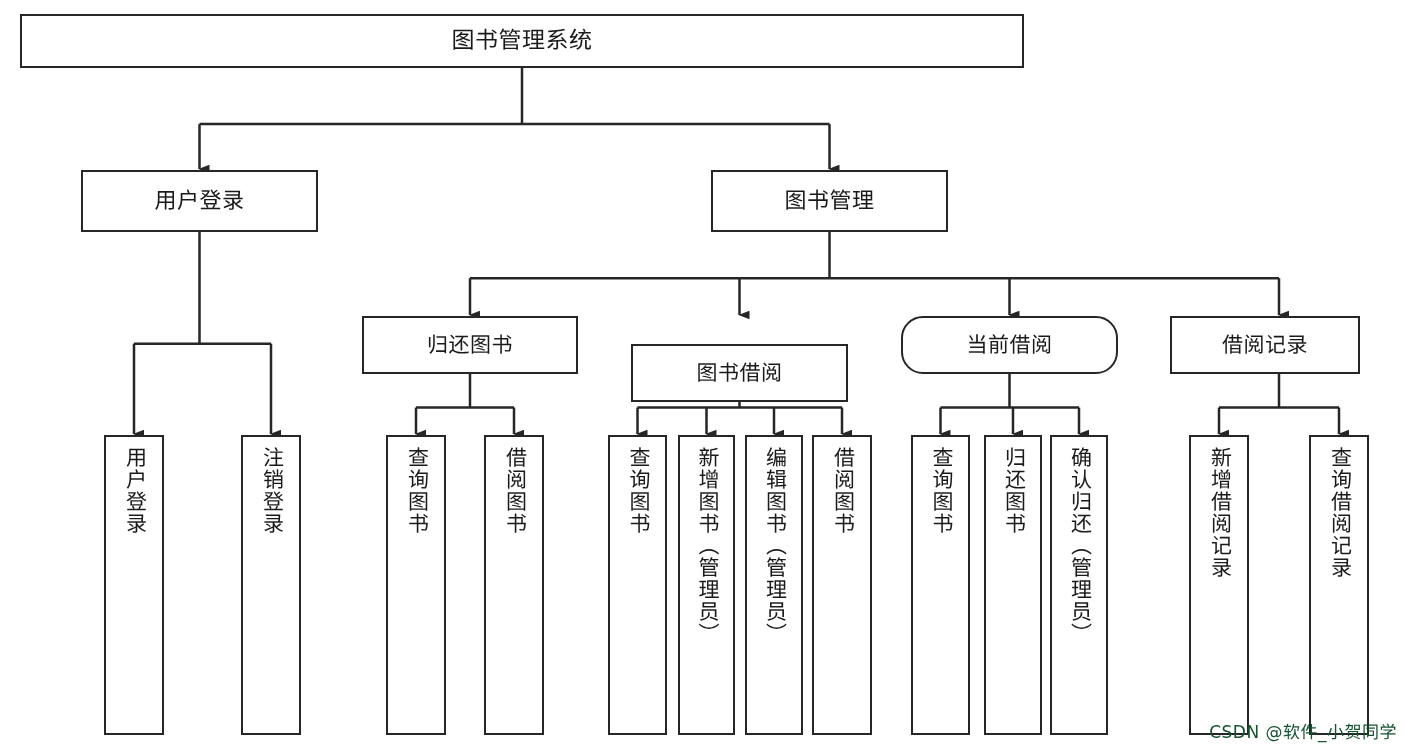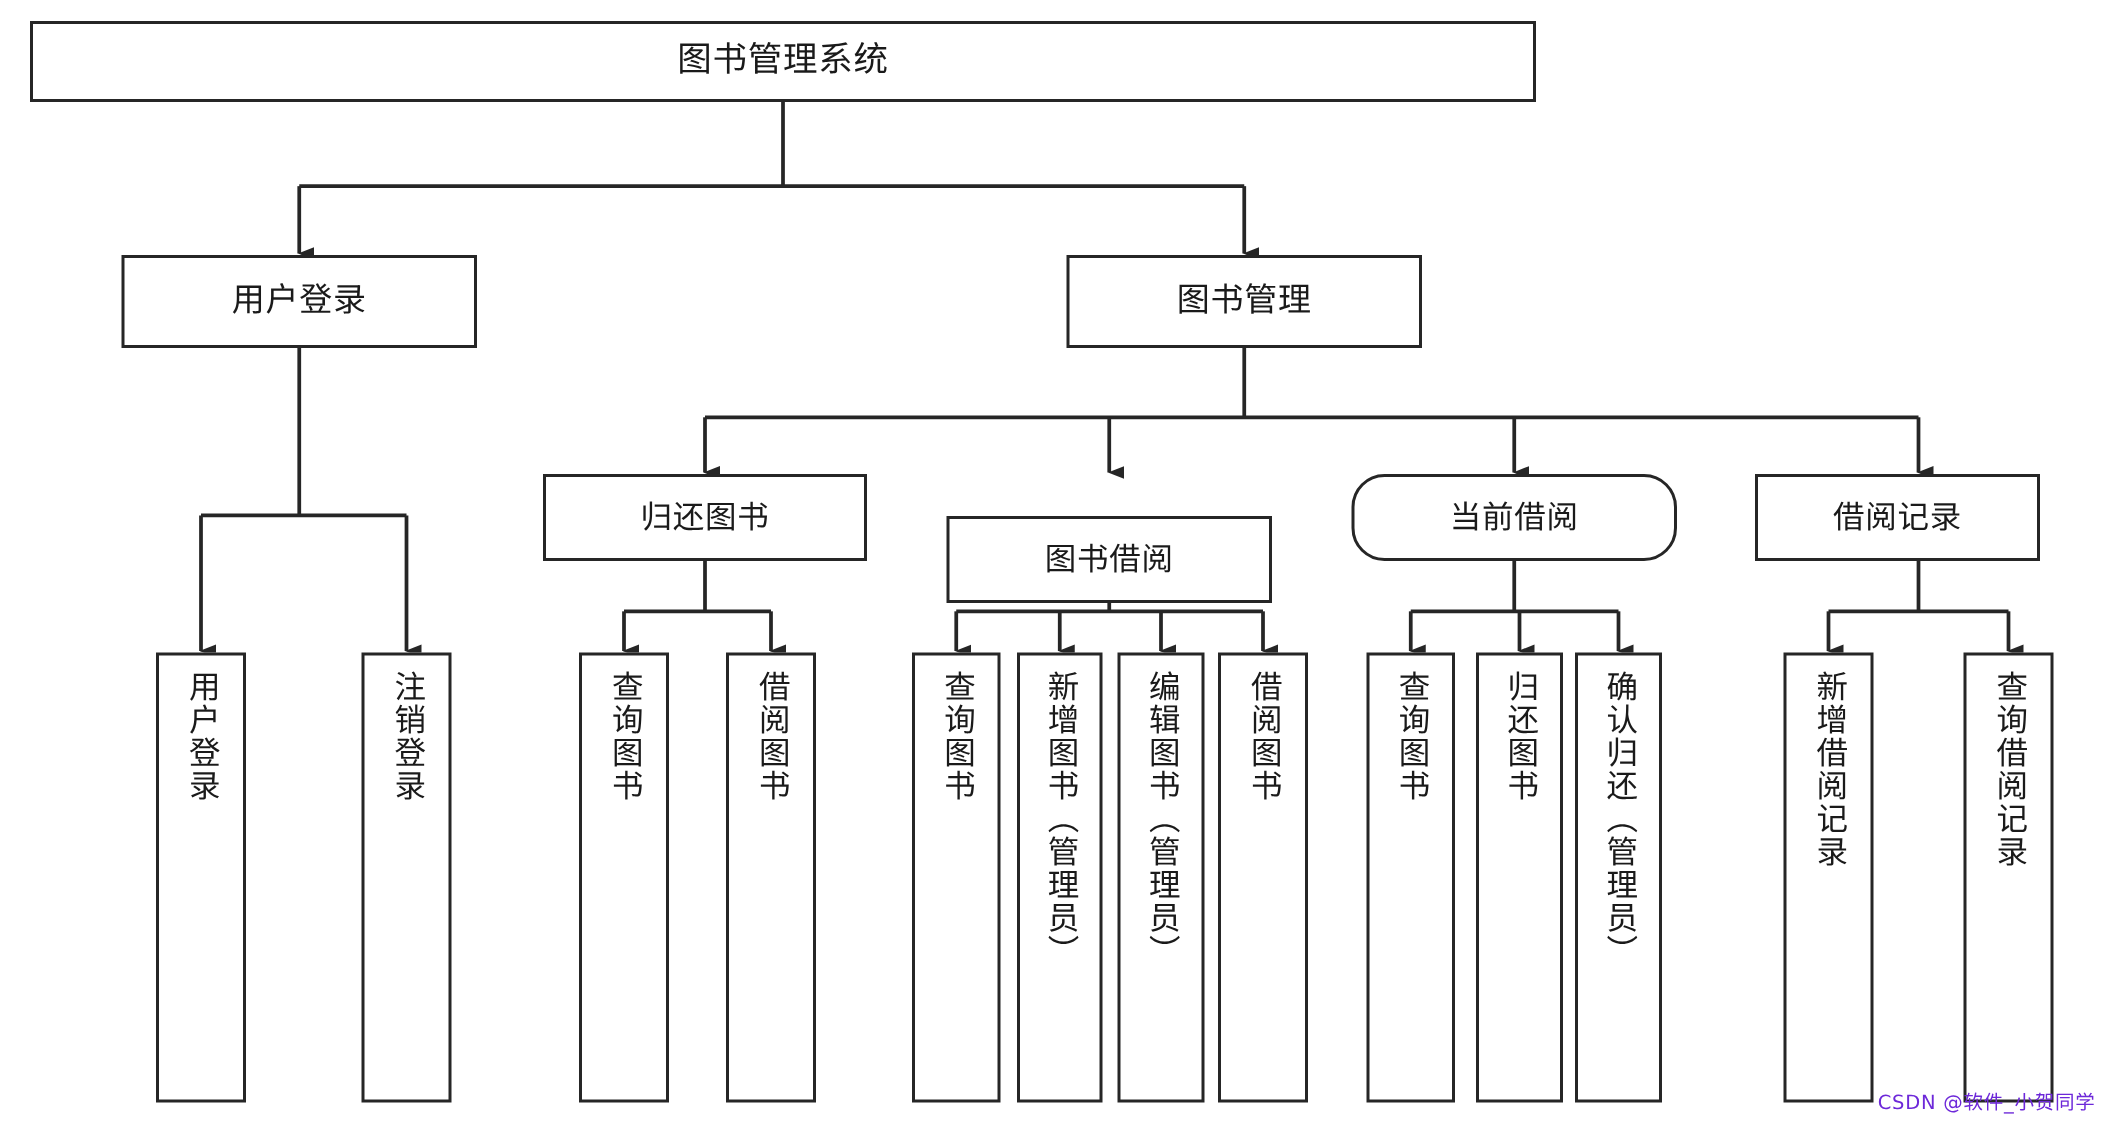--- a/index.html
+++ b/index.html
@@ -53,22 +53,22 @@
     text-orientation: upright;
     font-size: 21px;
     line-height: 1.28;
     letter-spacing: 1px;
     max-height: 100%;
   }
   #watermark {
     position: absolute;
     right: 8px;
     bottom: 4px;
-    font-size: 13px;
-    color: #6d28d9;
+    font-size: 17px;
+    color: #14532d;
     letter-spacing: 0.5px;
     white-space: nowrap;
     pointer-events: none;
   }
 </style>
 </head>
 <body>
 
 <div id="diagram-canvas">
 

